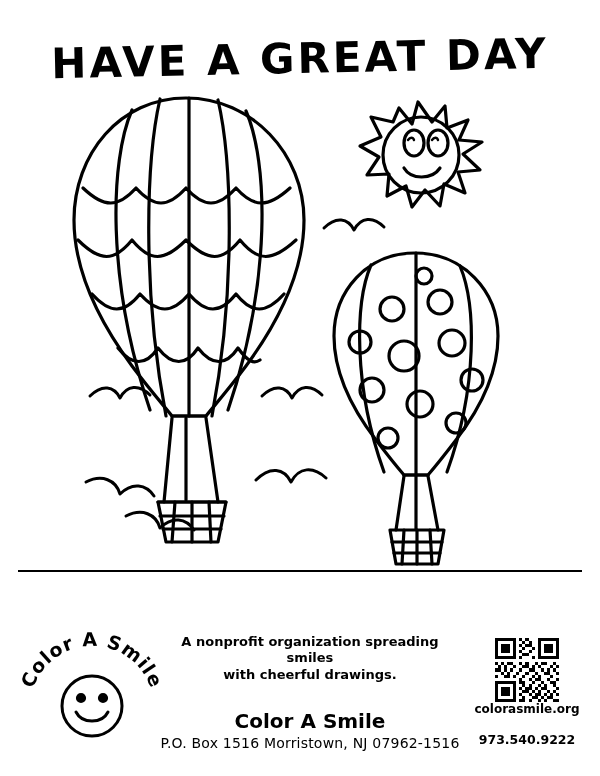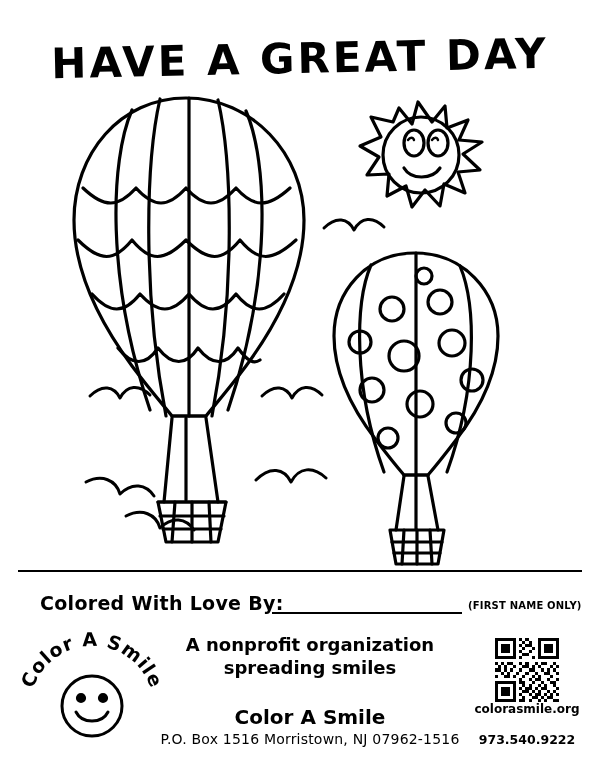--- a/index.html
+++ b/index.html
@@ -112,21 +112,21 @@
   }
   .footer-center {
     position: absolute;
     left: 160px;
     top: 6px;
     width: 300px;
     text-align: center;
   }
   .tagline {
     font-family: "DejaVu Sans", sans-serif;
-    font-size: 18px;
+    font-size: 13px;
     font-weight: bold;
     line-height: 1.25;
   }
   .org-name {
     margin-top: 26px;
     font-family: "DejaVu Sans", sans-serif;
     font-size: 20px;
     font-weight: bold;
   }
   .address {
@@ -272,25 +272,20 @@
         <path d="M262 316 c12 -12 24 -10 30 2 c7 -13 19 -14 30 -3"></path>
         <path d="M256 400 c14 -14 28 -12 35 2 c8 -15 22 -16 35 -4"></path>
         <path d="M86 402 c16 -8 30 -2 34 12 c12 -12 26 -10 34 2"></path>
         <path d="M126 436 c16 -8 30 -2 34 12 c12 -12 26 -10 34 2"></path>
       </g>
     </svg>
   </div>
 
   <div class="divider"></div>
 
-  <div class="colored-row">
-    <span class="colored-label">Colored With Love By:</span>
-    <span class="name-line"></span>
-    <span class="first-name-only">(FIRST NAME ONLY)</span>
-  </div>
 
   <div class="footer">
 
     <div class="logo">
       <svg width="140" height="110" viewBox="0 0 140 110" xmlns="http://www.w3.org/2000/svg">
         <defs>
           <path id="arcpath" d="M8,76 A62,62 0 0 1 132,76" fill="none"></path>
         </defs>
         <text font-family="DejaVu Sans, sans-serif" font-size="19" font-weight="bold" fill="#000" letter-spacing="1">
           <textPath href="#arcpath" startOffset="50%" text-anchor="middle">Color A Smile</textPath>
@@ -300,20 +295,21 @@
           <circle cx="59" cy="66" r="3.6" fill="#000"></circle>
           <circle cx="81" cy="66" r="3.6" fill="#000"></circle>
           <path d="M54 80 c6 12 26 12 32 0"></path>
         </g>
       </svg>
     </div>
 
     <div class="footer-center">
       <div class="tagline">
         <div>A nonprofit organization spreading smiles</div>
+        <div>with cheerful drawings.</div>
       </div>
       <div class="org-name">Color A Smile</div>
       <div class="address">P.O. Box 1516  Morristown, NJ  07962-1516</div>
     </div>
 
     <div class="qr-block">
       <svg class="qr" viewBox="0 0 21 21" shape-rendering="crispEdges">
         <rect width="21" height="21" fill="#fff"></rect>
         <g fill="#000">
           <rect x="0" y="0" width="7" height="1"></rect>

